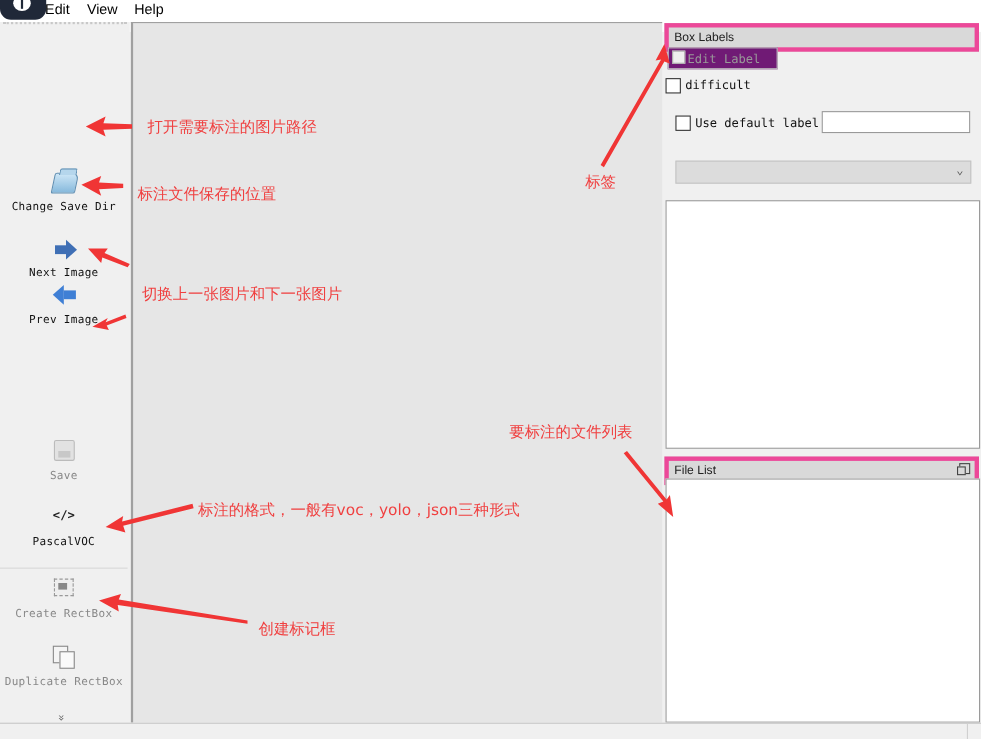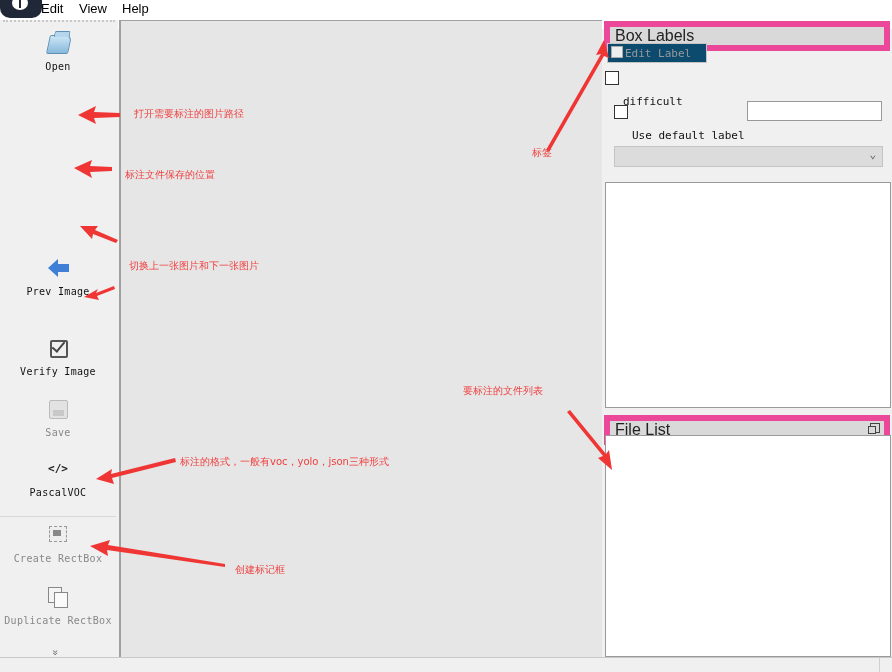--- a/index.html
+++ b/index.html
@@ -32,73 +32,76 @@
   .save-ico::after { content:""; position:absolute; left:3px; top:9px; width:11px; height:6px; background:#c8c8c8; }
   .code-ico { font-size:11px; font-weight:bold; color:#222; line-height:24px; }
   .rect-ico { position:absolute; left:3px; top:3px; width:16px; height:14px; border:1px dashed #999; background:#eee; }
   .rect-ico::after { content:""; position:absolute; left:3px; top:3px; width:8px; height:6px; background:#888; }
   .dup-ico { position:absolute; left:2px; top:2px; width:12px; height:14px; border:1px solid #888; background:#f4f4f4; }
   .dup-ico2 { position:absolute; left:8px; top:7px; width:12px; height:14px; border:1px solid #888; background:#fafafa; }
 
   .canvas { position:absolute; left:119px; top:20px; width:483px; height:637px; background:#e6e6e6; border-left:2px solid #a0a0a0; border-top:1px solid #a0a0a0; box-sizing:border-box; }
 
   .dock { position:absolute; left:604px; width:286px; background:#f0f0f0; font-family:"Liberation Sans", sans-serif; }
-  .dock-title { height:18px; background:#d9d9d9; border:6px solid #ec4899; font-size:16px; padding-left:5px; line-height:18px; color:#222; position:relative; }
+  .dock-title { height:18px; background:#d9d9d9; border:4px solid #ec4899; font-size:11px; padding-left:5px; line-height:18px; color:#222; position:relative; }
   .dock-float { position:absolute; right:4px; top:2px; width:8px; height:8px; border:1px solid #444; }
   .dock-float::after { content:""; position:absolute; left:-3px; top:2px; width:6px; height:6px; border:1px solid #444; background:#d9d9d9; }
-  .edit-btn { position:absolute; left:4px; top:43px; width:100px; height:20px; background:#0c4a6e; border:1px solid #c4c4c4; font-family:"DejaVu Sans Mono", monospace; font-size:11px; color:#999; line-height:20px; box-sizing:border-box; }
+  .edit-btn { position:absolute; left:4px; top:43px; width:100px; height:20px; background:#701a75; border:1px solid #c4c4c4; font-family:"DejaVu Sans Mono", monospace; font-size:11px; color:#999; line-height:20px; box-sizing:border-box; }
   .edit-btn .pen { display:inline-block; width:10px; height:10px; border:1px solid #aaa; background:#eee; margin:0 2px 0 3px; vertical-align:-1px; }
   .cb { position:absolute; width:12px; height:12px; border:1px solid #333; background:#fff; }
-  .cb-label { position:absolute; font-family:"DejaVu Sans Mono", monospace; font-size:11px; color:#111;margin-top:24px; }
+  .cb-label { position:absolute; font-family:"DejaVu Sans Mono", monospace; font-size:11px; color:#111; }
   .text-in { position:absolute; left:747px; top:101px; width:135px; height:20px; background:#fff; border:1px solid #999; box-sizing:border-box; }
   .combo { position:absolute; left:614px; top:146px; width:269px; height:21px; background:#dcdcdc; border:1px solid #c4c4c4; box-sizing:border-box; }
   .combo .chev { position:absolute; right:6px; top:1px; font-size:11px; color:#555; }
   .listbox { position:absolute; background:#fff; border:1px solid #9a9a9a; box-sizing:border-box; }
 
   .statusbar { position:absolute; left:0; top:657px; width:892px; height:15px; background:#f0f0f0; border-top:1px solid #c8c8c8; }
   .statusbar .grip { position:absolute; right:12px; top:0; width:1px; height:15px; background:#d0d0d0; }
 
-  .anno { position:absolute; color:#f04040; font-family:"DejaVu Sans", sans-serif; font-size:10px; white-space:nowrap; }
+  .anno { position:absolute; color:#f04040; font-family:"DejaVu Sans", sans-serif; font-size:14px; white-space:nowrap; }
   svg.arrows { position:absolute; left:0; top:0; width:892px; height:672px; pointer-events:none; }
 </style>
 </head>
 <body>
 
 <div class="menubar">
   <div class="app-logo">
       <div class="glyph"></div>
     </div>
   <span class="mi" style="left:41px">Edit</span>
   <span class="mi" style="left:79px">View</span>
   <span class="mi" style="left:122px">Help</span>
 </div>
 
 <div class="toolbar">
   <div class="dots"></div>
 
-  <div class="tool" style="top:11px">
+  <div class="tool" style="top:133px">
     <span class="ico">
         <span class="folder"></span>
       </span>
-    <span class="lbl">Open</span>
+    <span class="lbl">Change Save Dir</span>
+  </div>
+  <div class="tool" style="top:193px">
+    <span class="ico">
+        <span class="arrow-r">
+          <span class="shaft"></span>
+          <span class="head"></span>
+        </span>
+      </span>
+    <span class="lbl">Next Image</span>
   </div>
   <div class="tool" style="top:236px">
     <span class="ico">
         <span class="arrow-l" style="position:absolute;left:2px;top:3px;">
           <span class="shaft"></span>
           <span class="head"></span>
         </span>
       </span>
     <span class="lbl">Prev Image</span>
-  </div>
-  <div class="tool" style="top:316px">
-    <span class="ico">
-        <span class="checkbox-ico"></span>
-      </span>
-    <span class="lbl">Verify Image</span>
   </div>
   <div class="tool disabled" style="top:377px">
     <span class="ico">
         <span class="save-ico"></span>
       </span>
     <span class="lbl">Save</span>
   </div>
   <div class="tool" style="top:437px">
     <span class="ico code-ico">&lt;/&gt;</span>
     <span class="lbl">PascalVOC</span>
@@ -160,14 +163,14 @@
     <polygon points="90,546 110,540 108,545 225,564 225,567 107,550 108,556"></polygon>
     <polygon points="604,40 609,58 604,56 549,152 546,150 601,54 596,55"></polygon>
     <polygon points="612,470 598,458 603,456 567,412 570,410 606,454 609,450"></polygon>
   </g>
 </svg>
 <span class="anno" style="left:134px; top:107px;">打开需要标注的图片路径</span>
 <span class="anno" style="left:125px; top:168px;">标注文件保存的位置</span>
 <span class="anno" style="left:129px; top:259px;">切换上一张图片和下一张图片</span>
 <span class="anno" style="left:180px; top:455px;">标注的格式，一般有voc，yolo，json三种形式</span>
 <span class="anno" style="left:235px; top:563px;">创建标记框</span>
-<span class="anno" style="left:532px; top:146px;text-align:center;">标签</span>
+<span class="anno" style="left:532px; top:157px;text-align:center;">标签</span>
 <span class="anno" style="left:463px; top:384px;">要标注的文件列表</span>
 
 </body></html>

